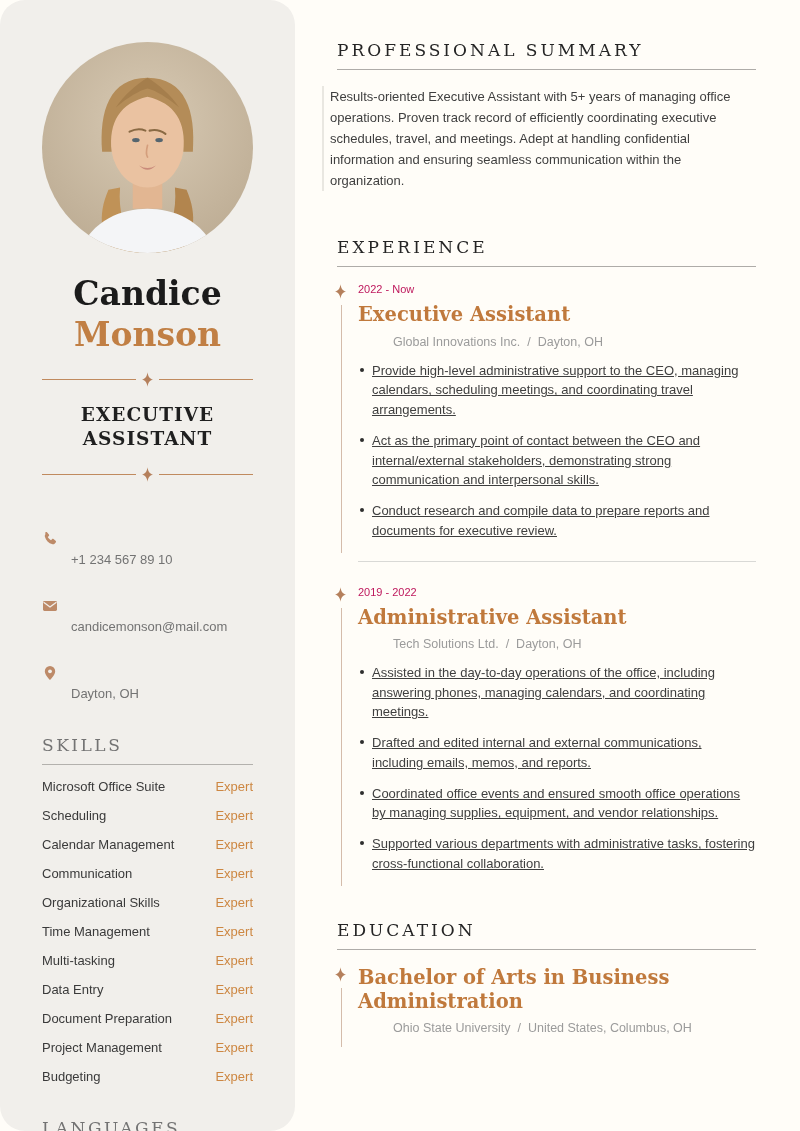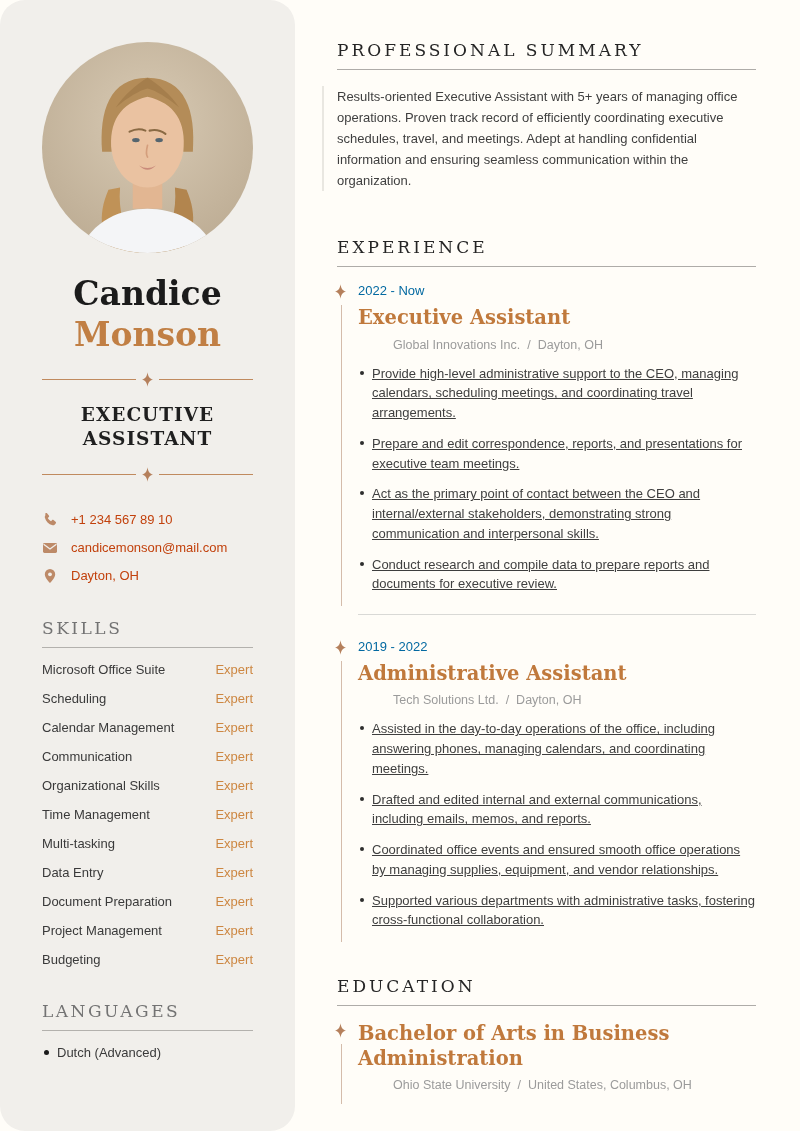--- a/index.html
+++ b/index.html
@@ -30,21 +30,21 @@
   .divider .line { flex:1; height:1px; background:#c08a5e; }
   .divider svg { display:block; }
   .job-title {
     font-family:"DejaVu Serif", serif; font-weight:700; font-size:18.5px;
     letter-spacing:1px; color:#1f1f1f; text-align:center; line-height:1.3;
     max-width:200px; margin:0 auto;
   }
   .contact { margin-top:30px; }
   .contact-row { display:flex; align-items:center; gap:13px; margin-bottom:12px; }
   .contact-row svg { display:block; flex:none; }
-  .contact-text { font-size:13px; color:#c2410c; }
+  .contact-text { font-size:13px; color:#737373;margin-top:40px; }
   .side-section { margin-top:34px; }
   .side-heading {
     font-family:"DejaVu Serif", serif; font-size:17px; letter-spacing:2.5px;
     color:#737373; font-weight:400; padding-bottom:9px;
     border-bottom:1px solid #b3b1ad; margin-bottom:14px;
   }
   .skill-row { display:flex; justify-content:space-between; align-items:baseline; margin-bottom:14px; }
   .skill-label { font-size:13px; color:#3a3a3a; }
   .skill-level { font-size:13px; color:#cd8742; }
   .lang-item { font-size:13px; color:#3a3a3a; padding-left:15px; position:relative; }
@@ -52,29 +52,29 @@
   
   .main { flex:1; padding:40px 44px 0 42px; }
   .section { margin-bottom:46px; }
   .main-heading {
     font-family:"DejaVu Serif", serif; font-size:17px; letter-spacing:3px;
     color:#252525; font-weight:400; padding-bottom:9px;
     border-bottom:1px solid #aeaca8; margin-bottom:16px;
   }
   .summary-text {
     font-size:13px; line-height:1.62; color:#3f3f3f;
-    border-left:2px solid #e9e7e1; padding-left:13px; margin-left:-15px;
+    border-left:2px solid #e9e7e1; padding-left:6px; margin-left:-15px;
   }
   .entry { position:relative; padding-left:21px; }
   .entry::before {
     content:''; position:absolute; left:3.5px; top:22px; bottom:-12px;
     width:1px; background:#d4bcab;
   }
   .entry .sparkle { position:absolute; left:-2px; top:1px; }
-  .entry-date { font-size:13px; color:#0369a1; margin-bottom:8px; }
+  .entry-date { font-size:11px; color:#be185d; margin-bottom:8px; }
   .entry-title {
     font-family:"DejaVu Serif", serif; font-weight:700; font-size:19.5px;
     color:#c0793c; line-height:1.25; margin-bottom:7px;
   }
   .entry-meta { font-size:12.5px; color:#9b9b9b; margin-bottom:12px;margin-left:35px; }
   .entry-meta .sep { margin:0 7px; }
   .bullets { list-style:none;text-decoration:underline; }
   .bullets li {
     font-size:13px; line-height:1.52; color:#3f3f3f;
     position:relative; padding-left:14px; margin-bottom:11px;
@@ -241,21 +241,20 @@
         <svg class="sparkle" width="11" height="15" viewBox="0 0 12 16">
           <path d="M6 0 C6.7 4.6 8 6.9 12 8 C8 9.1 6.7 11.4 6 16 C5.3 11.4 4 9.1 0 8 C4 6.9 5.3 4.6 6 0 Z" fill="#b5805c"></path>
         </svg>
         <div class="entry-date">2022 - Now</div>
         <div class="entry-title">Executive Assistant</div>
         <div class="entry-meta">
           <span>Global Innovations Inc.</span><span class="sep">/</span><span>Dayton, OH</span>
         </div>
         <ul class="bullets">
           <li>Provide high-level administrative support to the CEO, managing calendars, scheduling meetings, and coordinating travel arrangements.</li>
-          <li>Prepare and edit correspondence, reports, and presentations for executive team meetings.</li>
           <li>Act as the primary point of contact between the CEO and internal/external stakeholders, demonstrating strong communication and interpersonal skills.</li>
           <li>Conduct research and compile data to prepare reports and documents for executive review.</li>
         </ul>
       </div>
 
       <hr class="entry-sep">
 
       <div class="entry">
         <svg class="sparkle" width="11" height="15" viewBox="0 0 12 16">
           <path d="M6 0 C6.7 4.6 8 6.9 12 8 C8 9.1 6.7 11.4 6 16 C5.3 11.4 4 9.1 0 8 C4 6.9 5.3 4.6 6 0 Z" fill="#b5805c"></path>

